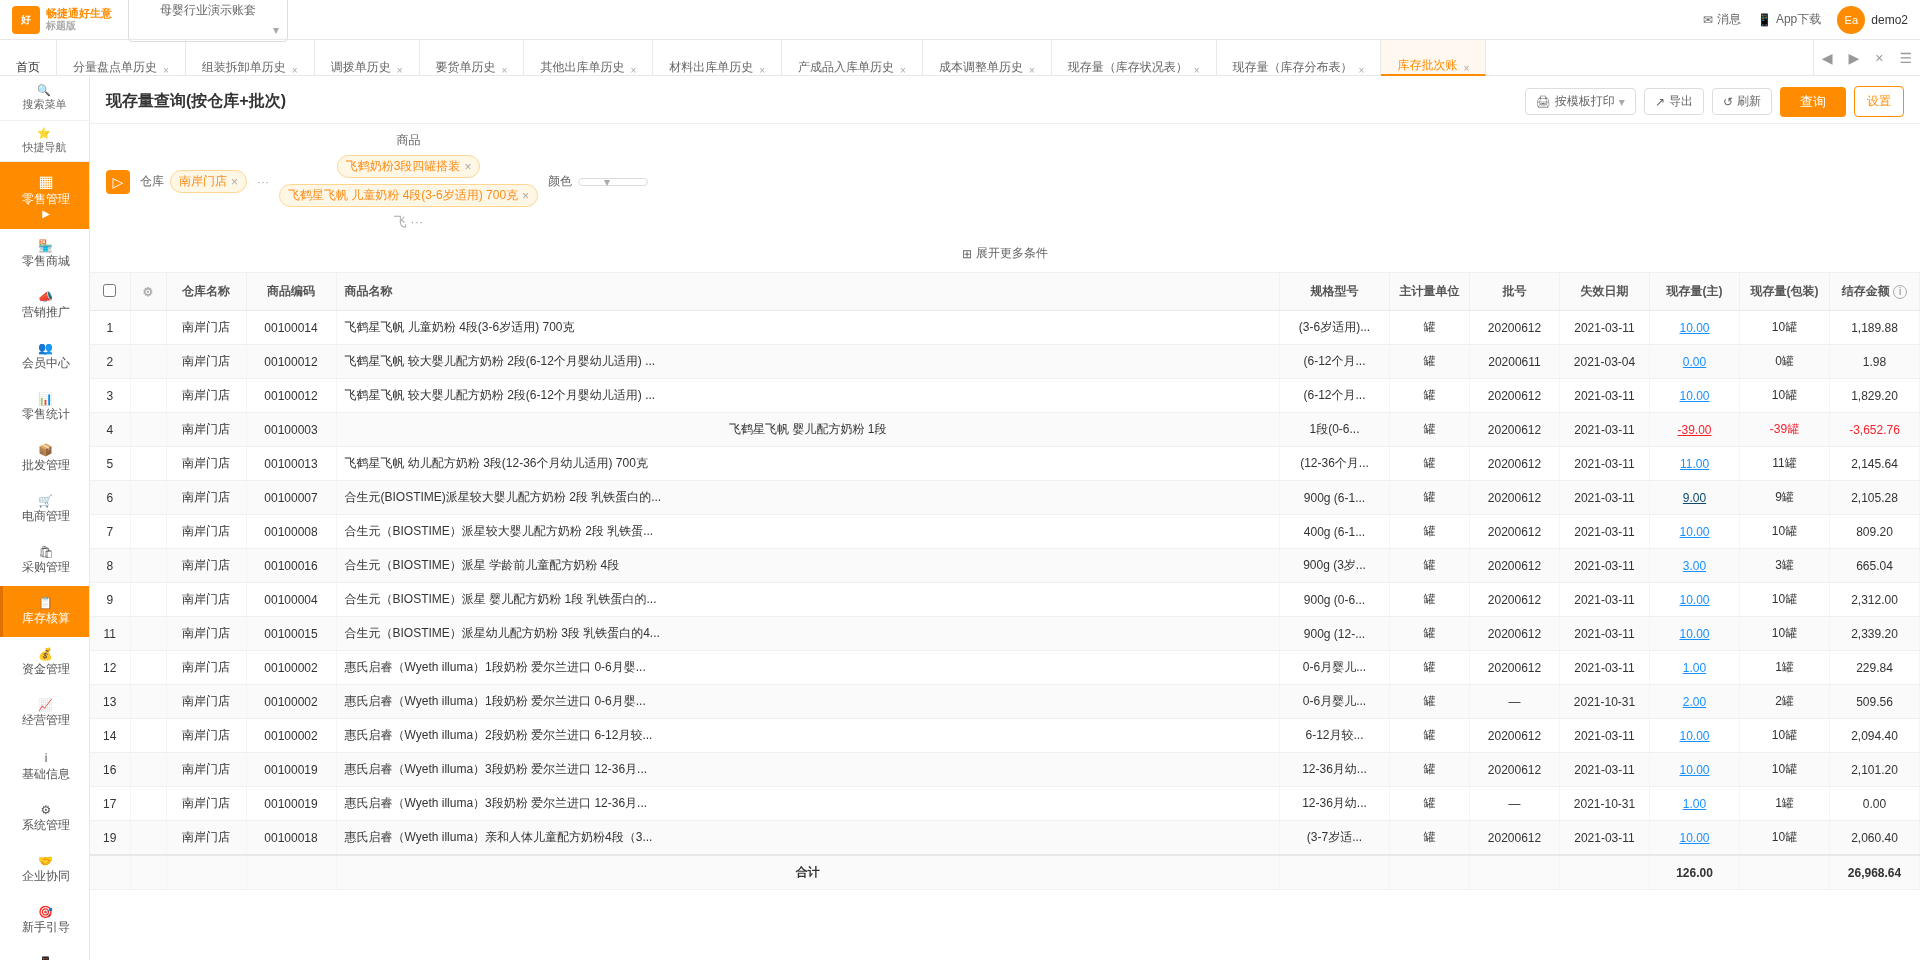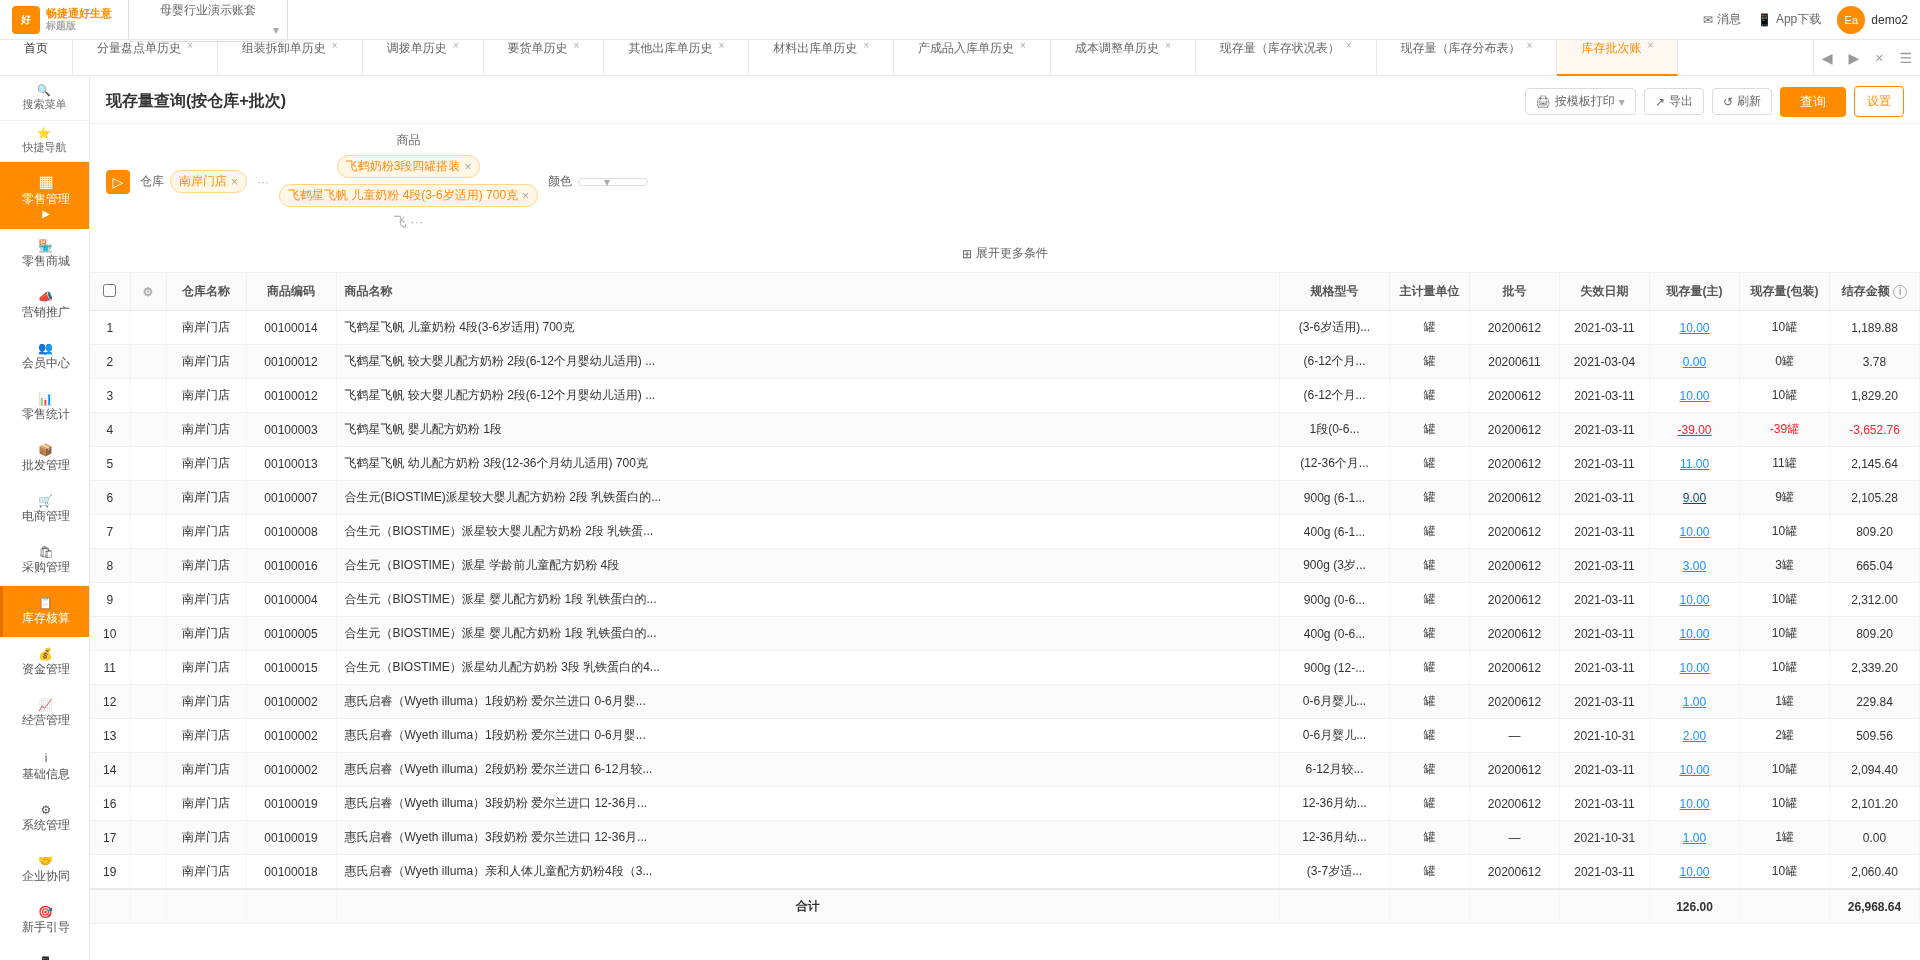--- a/index.html
+++ b/index.html
@@ -7,21 +7,21 @@
 
     
     .top-bar { display: flex; align-items: center; height: 40px; background: #fff; border-bottom: 1px solid #e8e8e8; padding: 0 12px; gap: 16px; }
     .logo { display: flex; align-items: center; gap: 6px; color: #ff8c00; font-weight: bold; font-size: 13px; min-width: 90px; }
     .logo-icon { width: 28px; height: 28px; background: #ff8c00; border-radius: 4px; display: flex; align-items: center; justify-content: center; color: #fff; font-size: 10px; }
     .logo-text { line-height: 1.2; }
     .store-selector { display: flex; align-items: center; gap: 4px; border: 1px solid #ddd; border-radius: 4px; padding: 4px 8px; cursor: pointer; font-size: 12px; color: #666; min-width: 160px; flex-direction: column; }
     .top-right { margin-left: auto; display: flex; align-items: center; gap: 16px; }
     .top-btn { display: flex; align-items: center; gap: 4px; cursor: pointer; color: #666; font-size: 12px; }
     .avatar { width: 28px; height: 28px; border-radius: 50%; background: #ff8c00; display: flex; align-items: center; justify-content: center; color: #fff; font-size: 11px; }
-    .tab { display: flex; align-items: flex-start; padding: 0 24px; height: 36px; border-right: 1px solid #e8e8e8; cursor: pointer; color: #666; font-size: 12px; white-space: nowrap; gap: 6px; flex-shrink: 0; }
+    .tab { display: flex; align-items: flex-end; padding: 0 16px; height: 36px; border-right: 1px solid #e8e8e8; cursor: pointer; color: #666; font-size: 12px; white-space: nowrap; gap: 6px; flex-shrink: 0; }
     .tab.active { color: #ff8c00; border-bottom: 2px solid #ff8c00; background: #fff8f0; }
     .tab-home { color: #333; font-weight: 500; }
     .tab-close { color: #aaa; font-size: 10px; cursor: pointer; }
     .tab-nav-btn { padding: 0 8px; cursor: pointer; color: #999; font-size: 14px; }
 
     
     .main-layout { display: flex; height: calc(960px - 76px); }
 
     
     .sidebar { width: 90px; background: #fff; border-right: 1px solid #e8e8e8; display: flex; flex-direction: column; }
@@ -313,42 +313,42 @@
     <td class="settings-icon-col"></td>
     <td class="col-warehouse">南岸门店</td>
     <td class="col-code">00100012</td>
     <td class="col-name text-left" style="padding-left:8px;">飞鹤星飞帆 较大婴儿配方奶粉 2段(6-12个月婴幼儿适用) ...</td>
     <td class="col-spec">(6-12个月...</td>
     <td class="col-unit">罐</td>
     <td class="col-batch">20200611</td>
     <td class="col-expire">2021-03-04</td>
     <td class="col-stock-main"><span class="text-link" style="color:#1890ff;">0.00</span></td>
     <td class="col-stock-pkg">0罐</td>
-    <td class="col-balance">3.78</td>
+    <td class="col-balance">1.98</td>
   </tr>
             <tr>
     <td class="col-index">3</td>
     <td class="settings-icon-col"></td>
     <td class="col-warehouse">南岸门店</td>
     <td class="col-code">00100012</td>
     <td class="col-name text-left" style="padding-left:8px;">飞鹤星飞帆 较大婴儿配方奶粉 2段(6-12个月婴幼儿适用) ...</td>
     <td class="col-spec">(6-12个月...</td>
     <td class="col-unit">罐</td>
     <td class="col-batch">20200612</td>
     <td class="col-expire">2021-03-11</td>
     <td class="col-stock-main"><span class="text-link" style="color:#1890ff;">10.00</span></td>
     <td class="col-stock-pkg">10罐</td>
     <td class="col-balance">1,829.20</td>
   </tr>
             <tr>
     <td class="col-index">4</td>
     <td class="settings-icon-col"></td>
     <td class="col-warehouse">南岸门店</td>
     <td class="col-code">00100003</td>
-    <td class="col-name text-left" style="padding-left:8px;">飞鹤星飞帆 婴儿配方奶粉 1段</td>
+    <td class="col-name text-left" style="padding-left:8px;text-align:center;">飞鹤星飞帆 婴儿配方奶粉 1段</td>
     <td class="col-spec">1段(0-6...</td>
     <td class="col-unit">罐</td>
     <td class="col-batch">20200612</td>
     <td class="col-expire">2021-03-11</td>
     <td class="col-stock-main"><span class="text-link text-red" style="color:#f5222d;">-39.00</span></td>
     <td class="col-stock-pkg" style="color:#f5222d;">-39罐</td>
     <td class="col-balance" style="color:#f5222d;">-3,652.76</td>
   </tr>
             <tr>
     <td class="col-index">5</td>
@@ -412,34 +412,20 @@
     <td class="col-warehouse">南岸门店</td>
     <td class="col-code">00100004</td>
     <td class="col-name text-left" style="padding-left:8px;">合生元（BIOSTIME）派星 婴儿配方奶粉 1段 乳铁蛋白的...</td>
     <td class="col-spec">900g (0-6...</td>
     <td class="col-unit">罐</td>
     <td class="col-batch">20200612</td>
     <td class="col-expire">2021-03-11</td>
     <td class="col-stock-main"><span class="text-link" style="color:#1890ff;">10.00</span></td>
     <td class="col-stock-pkg">10罐</td>
     <td class="col-balance">2,312.00</td>
-  </tr>
-            <tr>
-    <td class="col-index">10</td>
-    <td class="settings-icon-col"></td>
-    <td class="col-warehouse">南岸门店</td>
-    <td class="col-code">00100005</td>
-    <td class="col-name text-left" style="padding-left:8px;">合生元（BIOSTIME）派星 婴儿配方奶粉 1段 乳铁蛋白的...</td>
-    <td class="col-spec">400g (0-6...</td>
-    <td class="col-unit">罐</td>
-    <td class="col-batch">20200612</td>
-    <td class="col-expire">2021-03-11</td>
-    <td class="col-stock-main"><span class="text-link" style="color:#1890ff;">10.00</span></td>
-    <td class="col-stock-pkg">10罐</td>
-    <td class="col-balance">809.20</td>
   </tr>
             <tr>
     <td class="col-index">11</td>
     <td class="settings-icon-col"></td>
     <td class="col-warehouse">南岸门店</td>
     <td class="col-code">00100015</td>
     <td class="col-name text-left" style="padding-left:8px;">合生元（BIOSTIME）派星幼儿配方奶粉 3段 乳铁蛋白的4...</td>
     <td class="col-spec">900g (12-...</td>
     <td class="col-unit">罐</td>
     <td class="col-batch">20200612</td>

